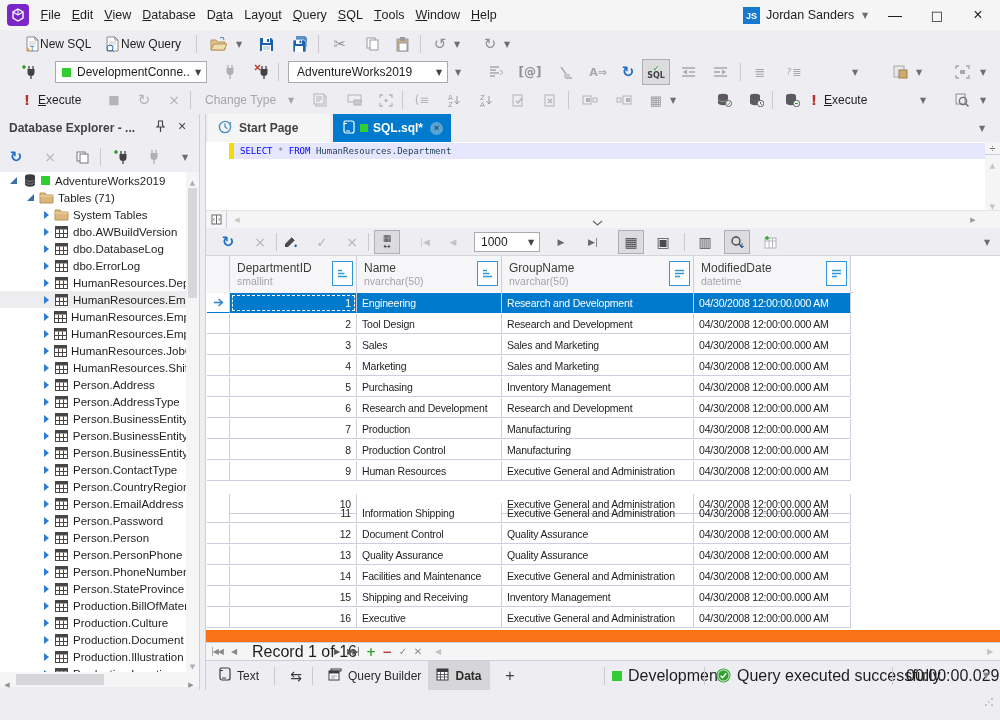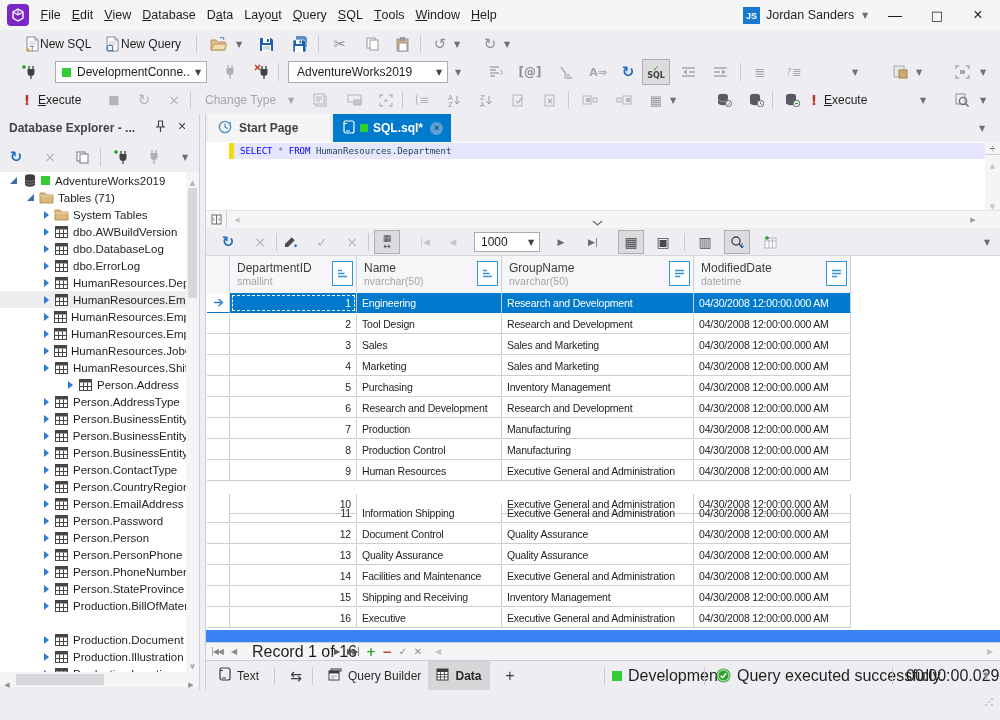--- a/index.html
+++ b/index.html
@@ -26,21 +26,21 @@
 .winbtn{position:absolute;top:0;height:30px;width:34px;display:flex;align-items:center;justify-content:center;color:#1e1e1e}
 
 #sidebar{left:0;top:114px;width:200px;height:576px;background:#eeeef2;border-right:1px solid #cccedb}
 #sb-tree{position:absolute;left:0;top:58px;width:199px;height:500px;background:#fff;overflow:hidden}
 .tree-item{position:absolute;left:0;width:230px;height:17px;display:flex;align-items:center;font-size:11.5px;color:#1e1e1e;white-space:nowrap}
 .tw{display:inline-block;width:0;height:0;margin-right:5px}
 .tw.col{border-left:5px solid #2d7dd2;border-top:4px solid transparent;border-bottom:4px solid transparent}
 .tw.exp{border-bottom:7px solid #3b6ea5;border-left:7px solid transparent}
 .ti{display:inline-flex;width:15px;justify-content:center;margin-right:4px}
 
-#doc{left:205px;top:114px;width:795px;height:576px;background:#3b82f6;border-left:1px solid #cccedb}
+#doc{left:205px;top:114px;width:795px;height:576px;background:#f97316;border-left:1px solid #cccedb}
 .dtab{position:absolute;top:0;height:28px;display:flex;align-items:center;font-size:12px}
 
 .gh-cell{position:absolute;top:0;height:36px;background:#f6f6f8;border-right:1px solid #cccedb}
 .gh-name{position:absolute;left:7px;top:5px;font-size:12px;color:#3c3c3c}
 .gh-type{position:absolute;left:7px;top:19px;font-size:10.5px;color:#a4a4a8}
 .gh-btn{position:absolute;right:3px;top:5px;width:21px;height:25px;background:#fff;border:1px solid #2f96d8;display:flex;align-items:center;justify-content:center}
 .grow{position:absolute;left:0;width:645px;height:21px}
 .gcell{position:absolute;top:0;height:20px;border-right:1px solid #cccedb;border-bottom:1px solid #cccedb;font-size:10.5px;letter-spacing:-0.2px;color:#1e1e1e;display:flex;align-items:center;padding:0 5px;white-space:nowrap;overflow:hidden}
 .grow.sel .gcell{background:#007acc;color:#fff;border-bottom-color:#007acc}
 .navico{position:absolute;top:0;height:17px;display:flex;align-items:center;justify-content:center;color:#8a8a8e;font-family:"DejaVu Sans",sans-serif;font-size:8px}
@@ -517,21 +517,21 @@
         <span class="tw col"></span>
         <span class="ti">
           <svg width="13" height="12" viewBox="0 0 13 12">
             <rect x="0.5" y="0.5" width="12" height="11" fill="#fff" stroke="#464646"></rect>
             <rect x="0.5" y="0.5" width="12" height="3" fill="#464646"></rect>
             <path d="M4.5 3.5v8M8.5 3.5v8M0.5 7.5h12" stroke="#464646" stroke-width="1"></path>
           </svg>
         </span>
         <span>HumanResources.Shift</span>
       </div>
-      <div class="tree-item" style="top: 204px; padding-left: 68px;">
+      <div class="tree-item" style="top: 204px; padding-left: 44px;">
         <span class="tw col"></span>
         <span class="ti">
           <svg width="13" height="12" viewBox="0 0 13 12">
             <rect x="0.5" y="0.5" width="12" height="11" fill="#fff" stroke="#464646"></rect>
             <rect x="0.5" y="0.5" width="12" height="3" fill="#464646"></rect>
             <path d="M4.5 3.5v8M8.5 3.5v8M0.5 7.5h12" stroke="#464646" stroke-width="1"></path>
           </svg>
         </span>
         <span>Person.Address</span>
       </div>
@@ -670,20 +670,31 @@
       <div class="tree-item" style="top: 425px; padding-left: 44px;">
         <span class="tw col"></span>
         <span class="ti">
           <svg width="13" height="12" viewBox="0 0 13 12">
             <rect x="0.5" y="0.5" width="12" height="11" fill="#fff" stroke="#464646"></rect>
             <rect x="0.5" y="0.5" width="12" height="3" fill="#464646"></rect>
             <path d="M4.5 3.5v8M8.5 3.5v8M0.5 7.5h12" stroke="#464646" stroke-width="1"></path>
           </svg>
         </span>
         <span>Production.BillOfMaterials</span>
+      </div>
+      <div class="tree-item" style="top: 442px; padding-left: 44px;">
+        <span class="tw col"></span>
+        <span class="ti">
+          <svg width="13" height="12" viewBox="0 0 13 12">
+            <rect x="0.5" y="0.5" width="12" height="11" fill="#fff" stroke="#464646"></rect>
+            <rect x="0.5" y="0.5" width="12" height="3" fill="#464646"></rect>
+            <path d="M4.5 3.5v8M8.5 3.5v8M0.5 7.5h12" stroke="#464646" stroke-width="1"></path>
+          </svg>
+        </span>
+        <span>Production.Culture</span>
       </div>
       <div class="tree-item" style="top: 459px; padding-left: 44px;">
         <span class="tw col"></span>
         <span class="ti">
           <svg width="13" height="12" viewBox="0 0 13 12">
             <rect x="0.5" y="0.5" width="12" height="11" fill="#fff" stroke="#464646"></rect>
             <rect x="0.5" y="0.5" width="12" height="3" fill="#464646"></rect>
             <path d="M4.5 3.5v8M8.5 3.5v8M0.5 7.5h12" stroke="#464646" stroke-width="1"></path>
           </svg>
         </span>

